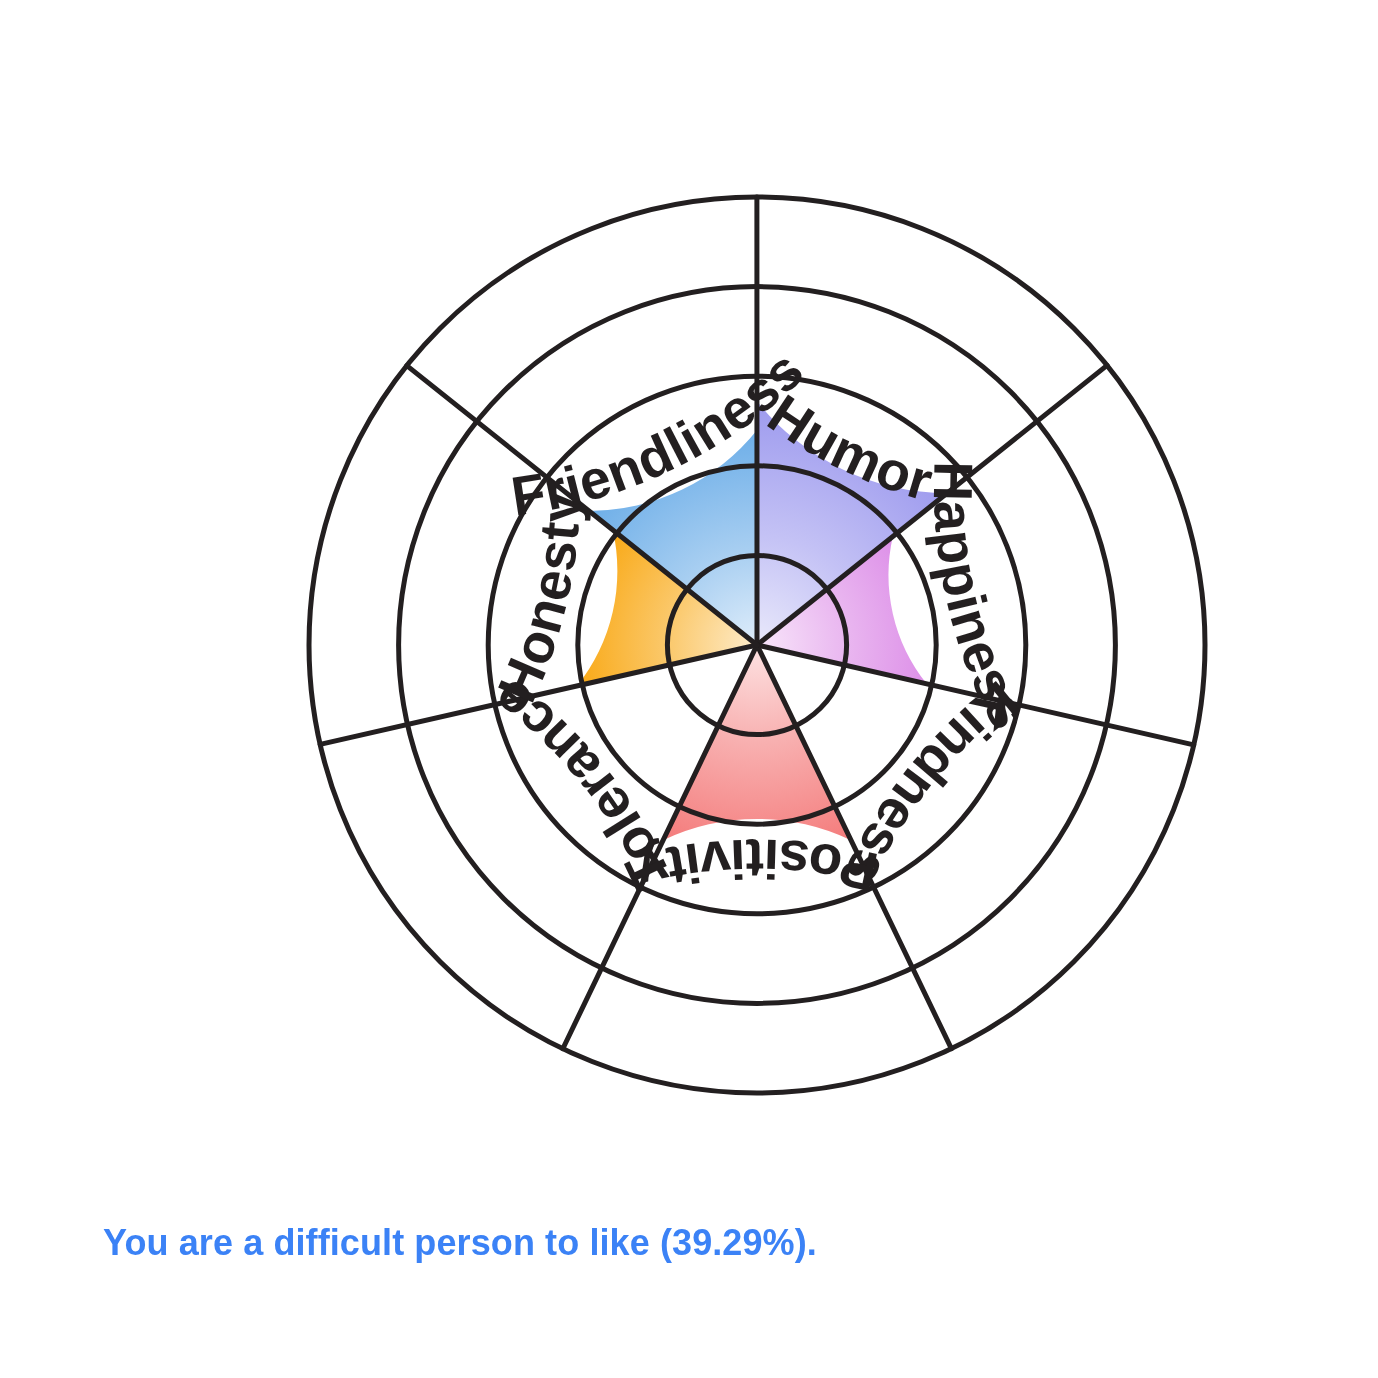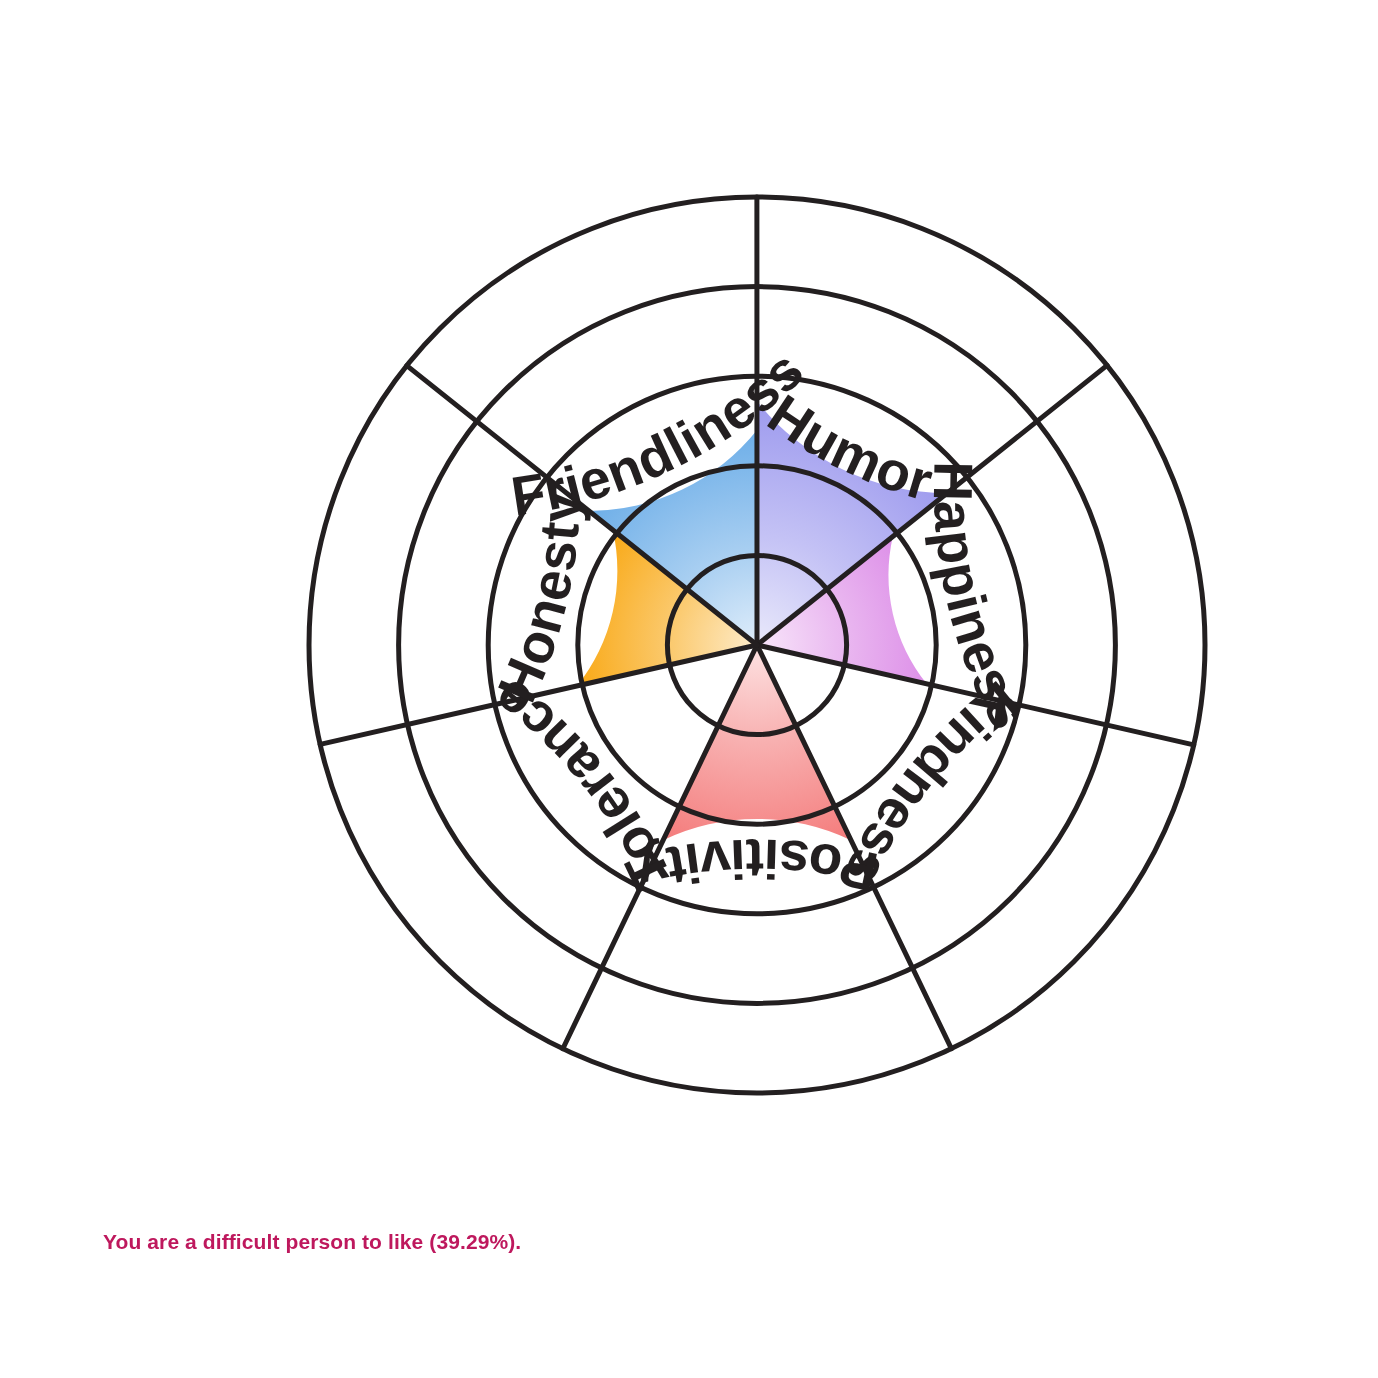--- a/index.html
+++ b/index.html
@@ -43,25 +43,24 @@
     stroke: #231f20;
     stroke-width: 5;
     stroke-linecap: round;
   }
   #caption {
     position: absolute;
     left: 103px;
     top: 1222px;
     font-family: "Liberation Sans", sans-serif;
     font-weight: bold;
-    font-size: 21px;
-    color: #be185d;
+    font-size: 36px;
+    color: #3b82f6;
     white-space: nowrap;
     letter-spacing: 0.1px;
-    margin-top: 8px;
   }
 </style>
 </head>
 <body>
 
 <div id="chart-wrap">
   <svg id="radar" viewBox="0 0 1378 1378" xmlns="http://www.w3.org/2000/svg">
     <defs id="grad-defs">
         <radialGradient id="g0" gradientUnits="userSpaceOnUse" cx="757" cy="645" r="243.71200000000002">
           <stop offset="0%" stop-color="#e9e9fb"></stop>

